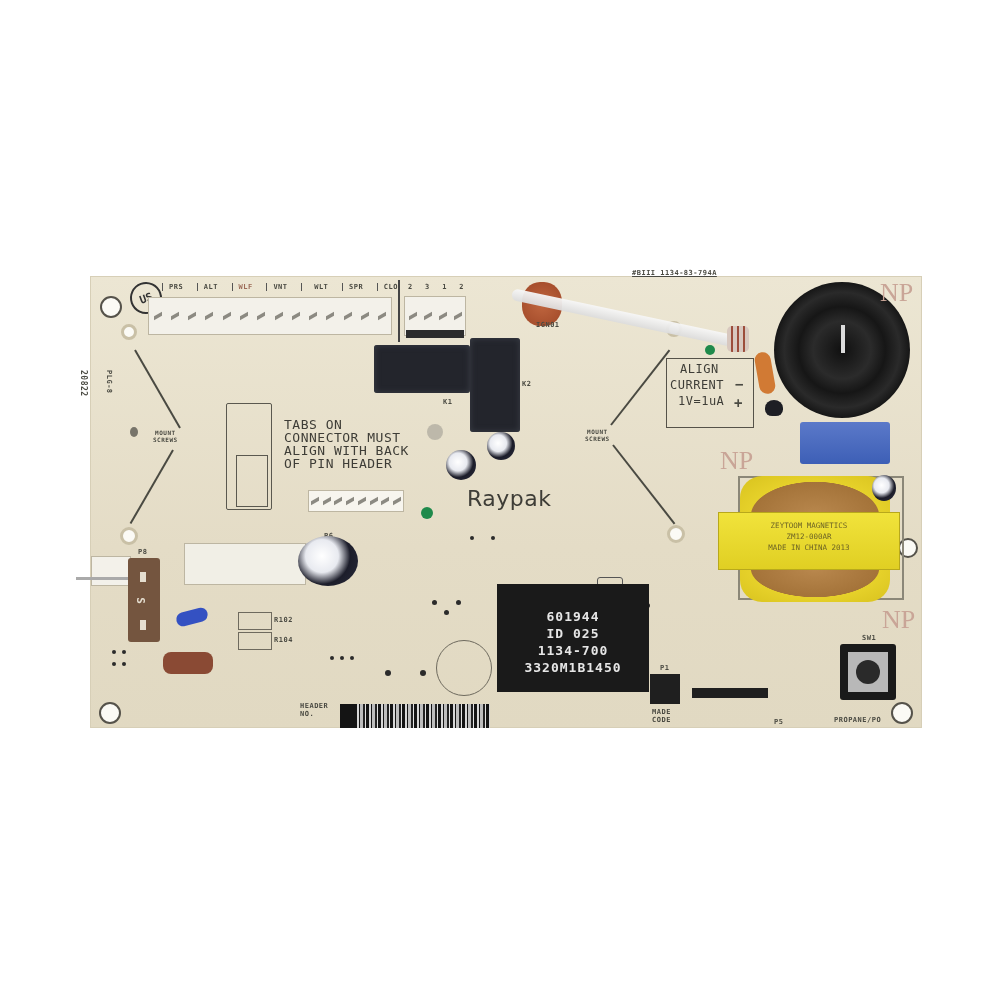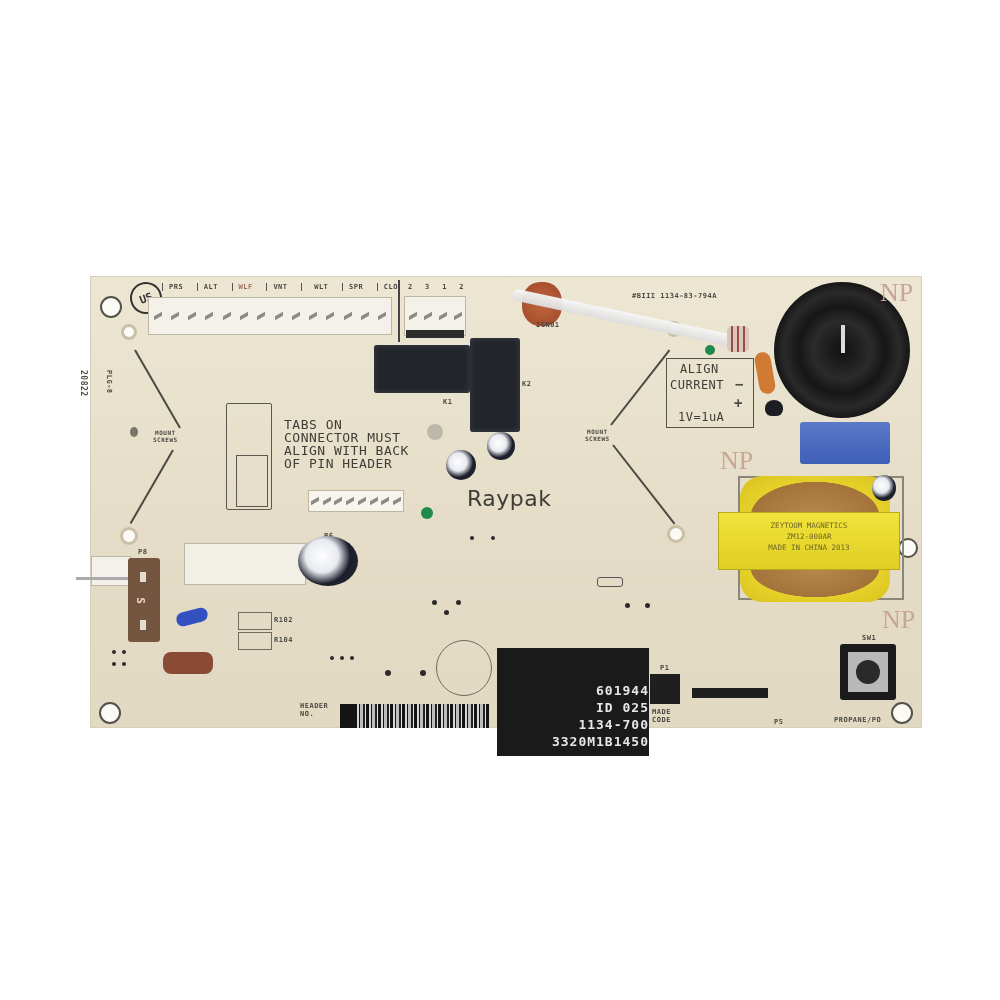--- a/index.html
+++ b/index.html
@@ -83,21 +83,21 @@
       <i class="pin"></i>
       <i class="pin"></i>
     </div>
 </div>
 <div class="abs" style="left:406px;top:330px;width:58px;height:8px;background:#2c2c2c;"></div>
 
 <div class="abs" style="left:522px;top:282px;width:40px;height:44px;border-radius:45%;background:radial-gradient(circle,#c0663f 0%,#a8502e 70%);"></div>
 <div class="abs" style="left:512px;top:288px;width:230px;height:12px;background:linear-gradient(180deg,#f7f7f7,#dcdcdc);transform:rotate(12deg);transform-origin:left center;border-radius:6px;opacity:0.95;"></div>
 <div class="abs silk label-small" style="left:536px;top:321px;">IGN01</div>
 
-<div class="abs silk label-small" style="left:632px;top:292px;">#BIII 1134-83-794A</div>
+<div class="abs silk label-small" style="left:632px;top:269px;text-decoration:underline;">#BIII 1134-83-794A</div>
 
 <div class="abs silk" style="left:88px;top:370px;font-size:8px;transform:rotate(90deg);transform-origin:left top;">20822</div>
 <div class="abs silk label-small" style="left:113px;top:370px;transform:rotate(90deg);transform-origin:left top;">PLG-8</div>
 
 <div class="abs" style="left:134px;top:350px;width:2px;height:90px;background:#4a4a42;transform:rotate(-30deg);transform-origin:top;"></div>
 <div class="abs" style="left:172px;top:450px;width:2px;height:85px;background:#4a4a42;transform:rotate(30deg);transform-origin:top;"></div>
 <div class="abs silk" style="left:153px;top:429px;font-size:6px;line-height:7px;text-align:center;">
   <div>MOUNT</div>
   <div>SCREWS</div>
 </div>
@@ -142,21 +142,21 @@
 
 <div class="abs cap" style="left:446px;top:450px;width:30px;height:30px;"></div>
 <div class="abs cap" style="left:487px;top:432px;width:28px;height:28px;"></div>
 
 <div class="abs" style="left:449px;top:486px;font-family:'DejaVu Sans',sans-serif;font-size:22px;color:#3e3d37;letter-spacing:0.5px;margin-left:18px;">Raypak</div>
 
 <div class="abs" style="left:666px;top:358px;width:86px;height:68px;border:1.5px solid #555249;"></div>
 <div class="abs silk" style="left:670px;top:361px;font-size:12px;line-height:16px;font-weight:normal;color:#3e3d37;">
   <div style="padding-left:10px;">ALIGN</div>
   <div>CURRENT</div>
-  <div style="padding-left:8px;margin-top:16px;">1V=1uA</div>
+  <div style="padding-left:8px;">1V=1uA</div>
 </div>
 <div class="abs silk" style="left:735px;top:376px;font-size:14px;">−</div>
 <div class="abs silk" style="left:734px;top:395px;font-size:14px;">+</div>
 <div class="abs" style="left:705px;top:345px;width:10px;height:10px;border-radius:50%;background:#1f8a4b;"></div>
 <div class="abs" style="left:727px;top:326px;width:22px;height:26px;background:repeating-linear-gradient(90deg,#d8c8bf 0 4px,#9c4d3b 4px 6px);border-radius:5px;"></div>
 <div class="abs" style="left:757px;top:352px;width:16px;height:42px;border-radius:8px;background:#d17a34;transform:rotate(-10deg);"></div>
 <div class="abs" style="left:765px;top:400px;width:18px;height:16px;border-radius:50% 50% 40% 40%;background:#1d1e24;"></div>
 
 <div class="abs" style="left:774px;top:282px;width:136px;height:136px;border-radius:50%;background:radial-gradient(circle at 50% 50%,#101010 0%,#2b2b2b 30%,#161616 45%,#2a2a2a 60%,#0e0e0e 75%,#1c1c1c 100%);"></div>
 <div class="abs" style="left:841px;top:325px;width:4px;height:28px;background:#dcdcdc;"></div>
@@ -213,21 +213,21 @@
 
 <div class="abs" style="left:436px;top:640px;width:56px;height:56px;border-radius:50%;border:1.5px solid #6e6a5e;box-sizing:border-box;"></div>
 <div class="abs" style="left:597px;top:577px;width:24px;height:8px;border:1.5px solid #555;border-radius:3px;"></div>
 
 <div class="abs silk label-small" style="left:300px;top:702px;line-height:8px;">
   <div>HEADER</div>
   <div>NO.</div>
 </div>
 <div class="abs" style="left:340px;top:704px;width:150px;height:24px;background:repeating-linear-gradient(90deg,#141414 0 3px,#d7d7d7 3px 5px,#141414 5px 6px,#bdbdbd 6px 9px,#222 9px 11px,#e3e3e3 11px 12px);border-left:14px solid #141414;box-sizing:border-box;"></div>
 
-<div class="abs chip" style="left:497px;top:648px;width:152px;height:108px;padding-top:34px;box-sizing:border-box;text-align:right;">
+<div class="abs chip" style="left:497px;top:584px;width:152px;height:108px;padding-top:24px;box-sizing:border-box;">
   <div>601944</div>
   <div>ID 025</div>
   <div>1134-700</div>
   <div>3320M1B1450</div>
 </div>
 
 <div class="abs silk label-small" style="left:660px;top:664px;">P1</div>
 <div class="abs header-blk" style="left:650px;top:674px;width:30px;height:30px;"></div>
 <div class="abs silk label-small" style="left:652px;top:708px;line-height:8px;">
   <div>MADE</div>

